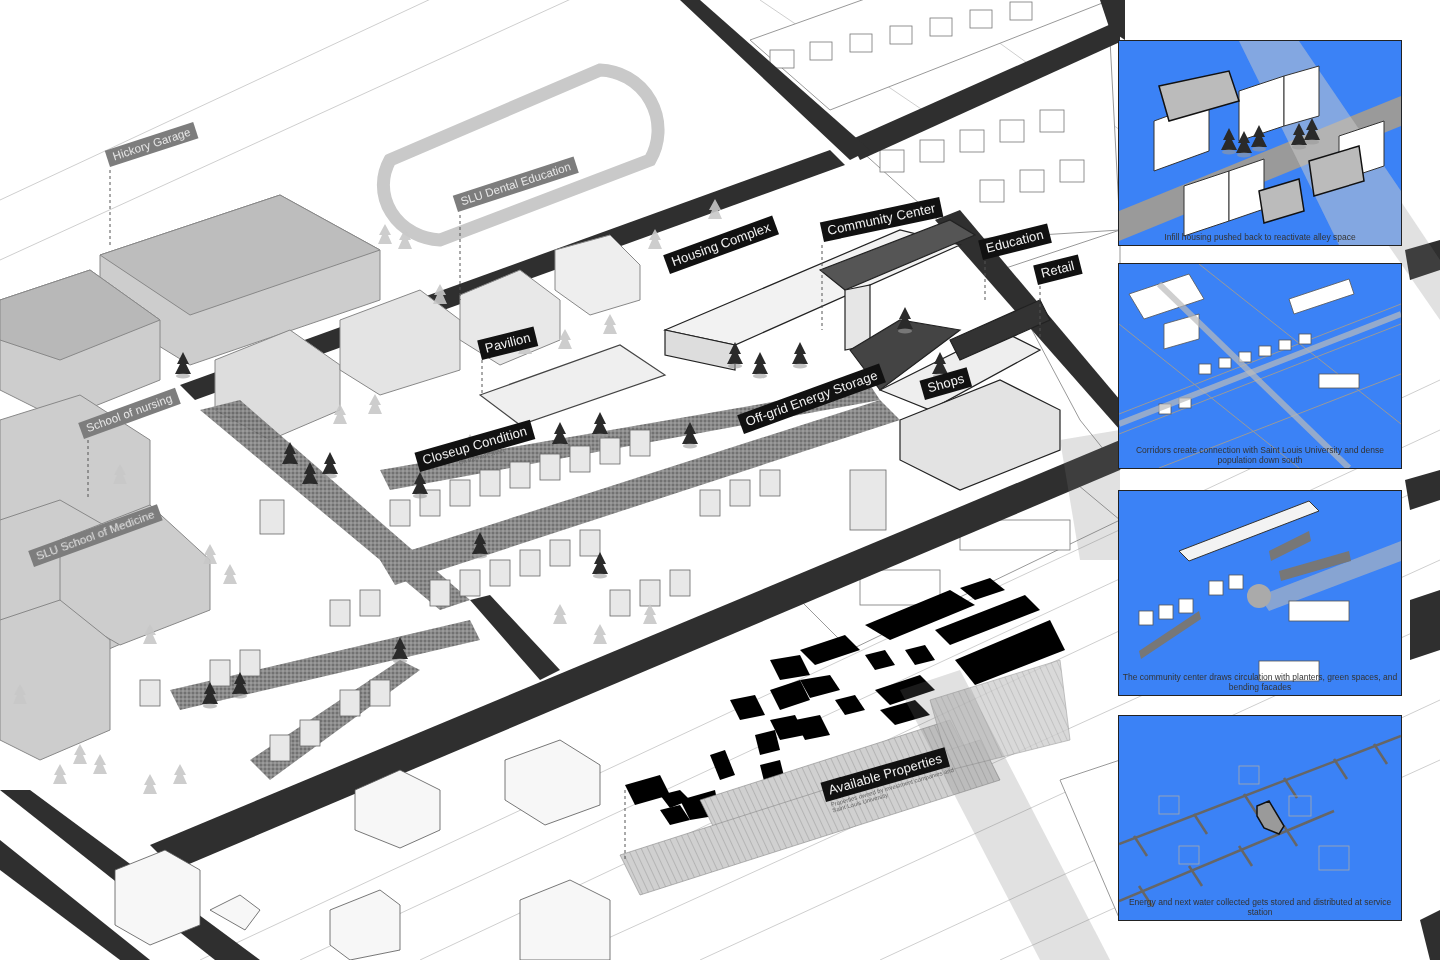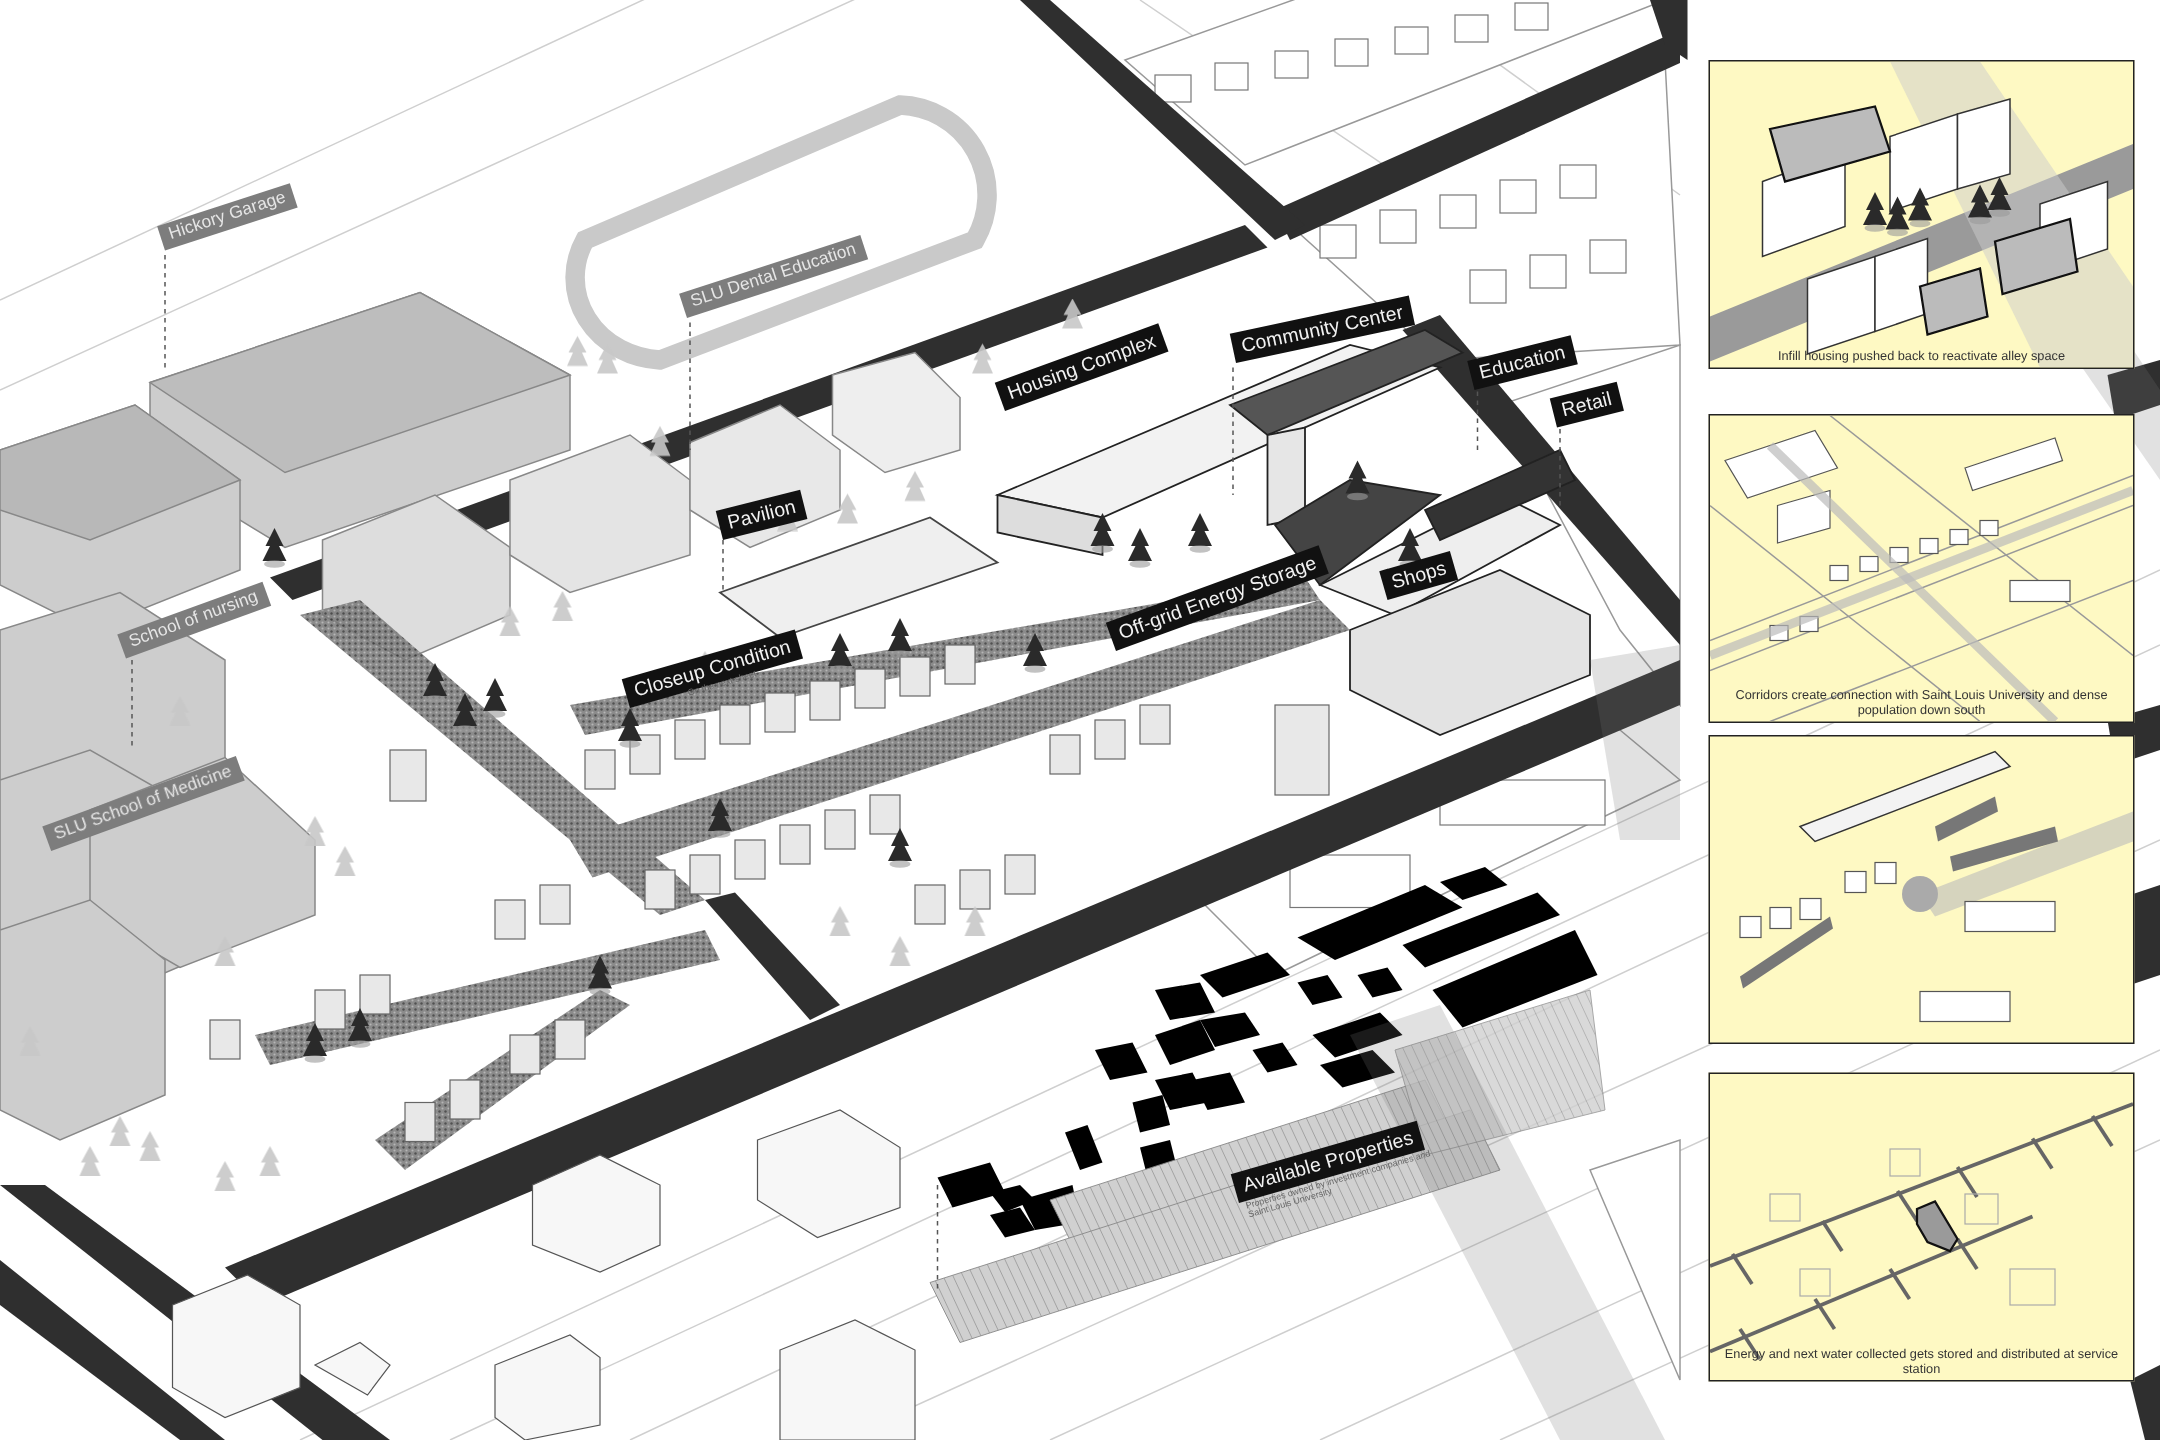--- a/index.html
+++ b/index.html
@@ -2,21 +2,21 @@
 <html><head>
 <meta charset="utf-8">
 <style>
   html,body{margin:0;padding:0;background:#fff;}
   body{width:1440px;height:960px;overflow:hidden;position:relative;font-family:"Liberation Sans",sans-serif;}
   #map{position:absolute;left:0;top:0;width:1440px;height:960px;}
   .label{position:absolute;transform-origin:left bottom;white-space:nowrap;font-family:"Liberation Sans",sans-serif;font-size:13px;line-height:20px;padding:0 6px;letter-spacing:.1px;}
   .label.dark{background:#111;color:#f2f2f2;}
   .label.grey{background:#7d7d7d;color:#e6e6e6;font-size:11.5px;line-height:17px;}
   .sub{position:absolute;transform-origin:left top;font-size:6px;color:#666;white-space:nowrap;}
-  .panel{position:absolute;left:1118px;width:282px;height:204px;border:1.5px solid #222;background:#fef9c3;overflow:hidden;margin-left:21px;}
+  .panel{position:absolute;left:1118px;width:282px;height:204px;border:1.5px solid #222;background:#3b82f6;overflow:hidden;}
   .panel svg{position:absolute;left:0;top:0;}
   .panel .cap{position:absolute;left:0;right:0;bottom:3px;text-align:center;font-size:8.5px;color:#333;}
 </style>
 </head>
 <body>
 
 <div id="map">
 <svg width="1440" height="960" viewBox="0 0 1440 960">
   <defs>
     <pattern id="gravel" width="4" height="4" patternUnits="userSpaceOnUse">
@@ -319,21 +319,21 @@
         <use href="#tree" x="110" y="105"></use>
         <use href="#tree" x="125" y="108"></use>
         <use href="#tree" x="140" y="102"></use>
         <use href="#tree" x="180" y="100"></use>
         <use href="#tree" x="193" y="95"></use>
       </g>
   </svg>
   <div class="cap">Infill housing pushed back to reactivate alley space</div>
 </div>
 
-<div class="panel" style="top:276px;">
+<div class="panel" style="top:263px;">
   <svg width="282" height="204">
     <g fill="none" stroke="#999" stroke-width="1">
       <path d="M0,150 L282,40"></path>
         <path d="M0,170 L282,60"></path>
         <path d="M40,204 L282,110"></path>
         <path d="M0,60 L180,204"></path>
         <path d="M80,0 L282,160"></path>
     </g>
     <g fill="#fff" stroke="#555" stroke-width=".8">
       <path d="M10,30 L70,10 L85,35 L25,55Z"></path>
@@ -368,20 +368,21 @@
     <g fill="#fff" stroke="#555" stroke-width=".8">
       <rect x="20" y="120" width="14" height="14"></rect>
         <rect x="40" y="114" width="14" height="14"></rect>
         <rect x="60" y="108" width="14" height="14"></rect>
       <rect x="90" y="90" width="14" height="14"></rect>
         <rect x="110" y="84" width="14" height="14"></rect>
         <rect x="170" y="110" width="60" height="20"></rect>
       <rect x="140" y="170" width="60" height="20"></rect>
     </g>
   </svg>
+  <div class="cap">The community center draws circulation with planters, green spaces, and bending facades</div>
 </div>
 
 <div class="panel" style="top:715px;">
   <svg width="282" height="204">
     <g stroke="#666" stroke-width="2.5" fill="none">
       <path d="M0,128 L282,20"></path>
         <path d="M0,185 L215,95"></path>
       <path d="M15,120 L28,140"></path>
         <path d="M75,98 L88,118"></path>
         <path d="M125,78 L138,98"></path>

